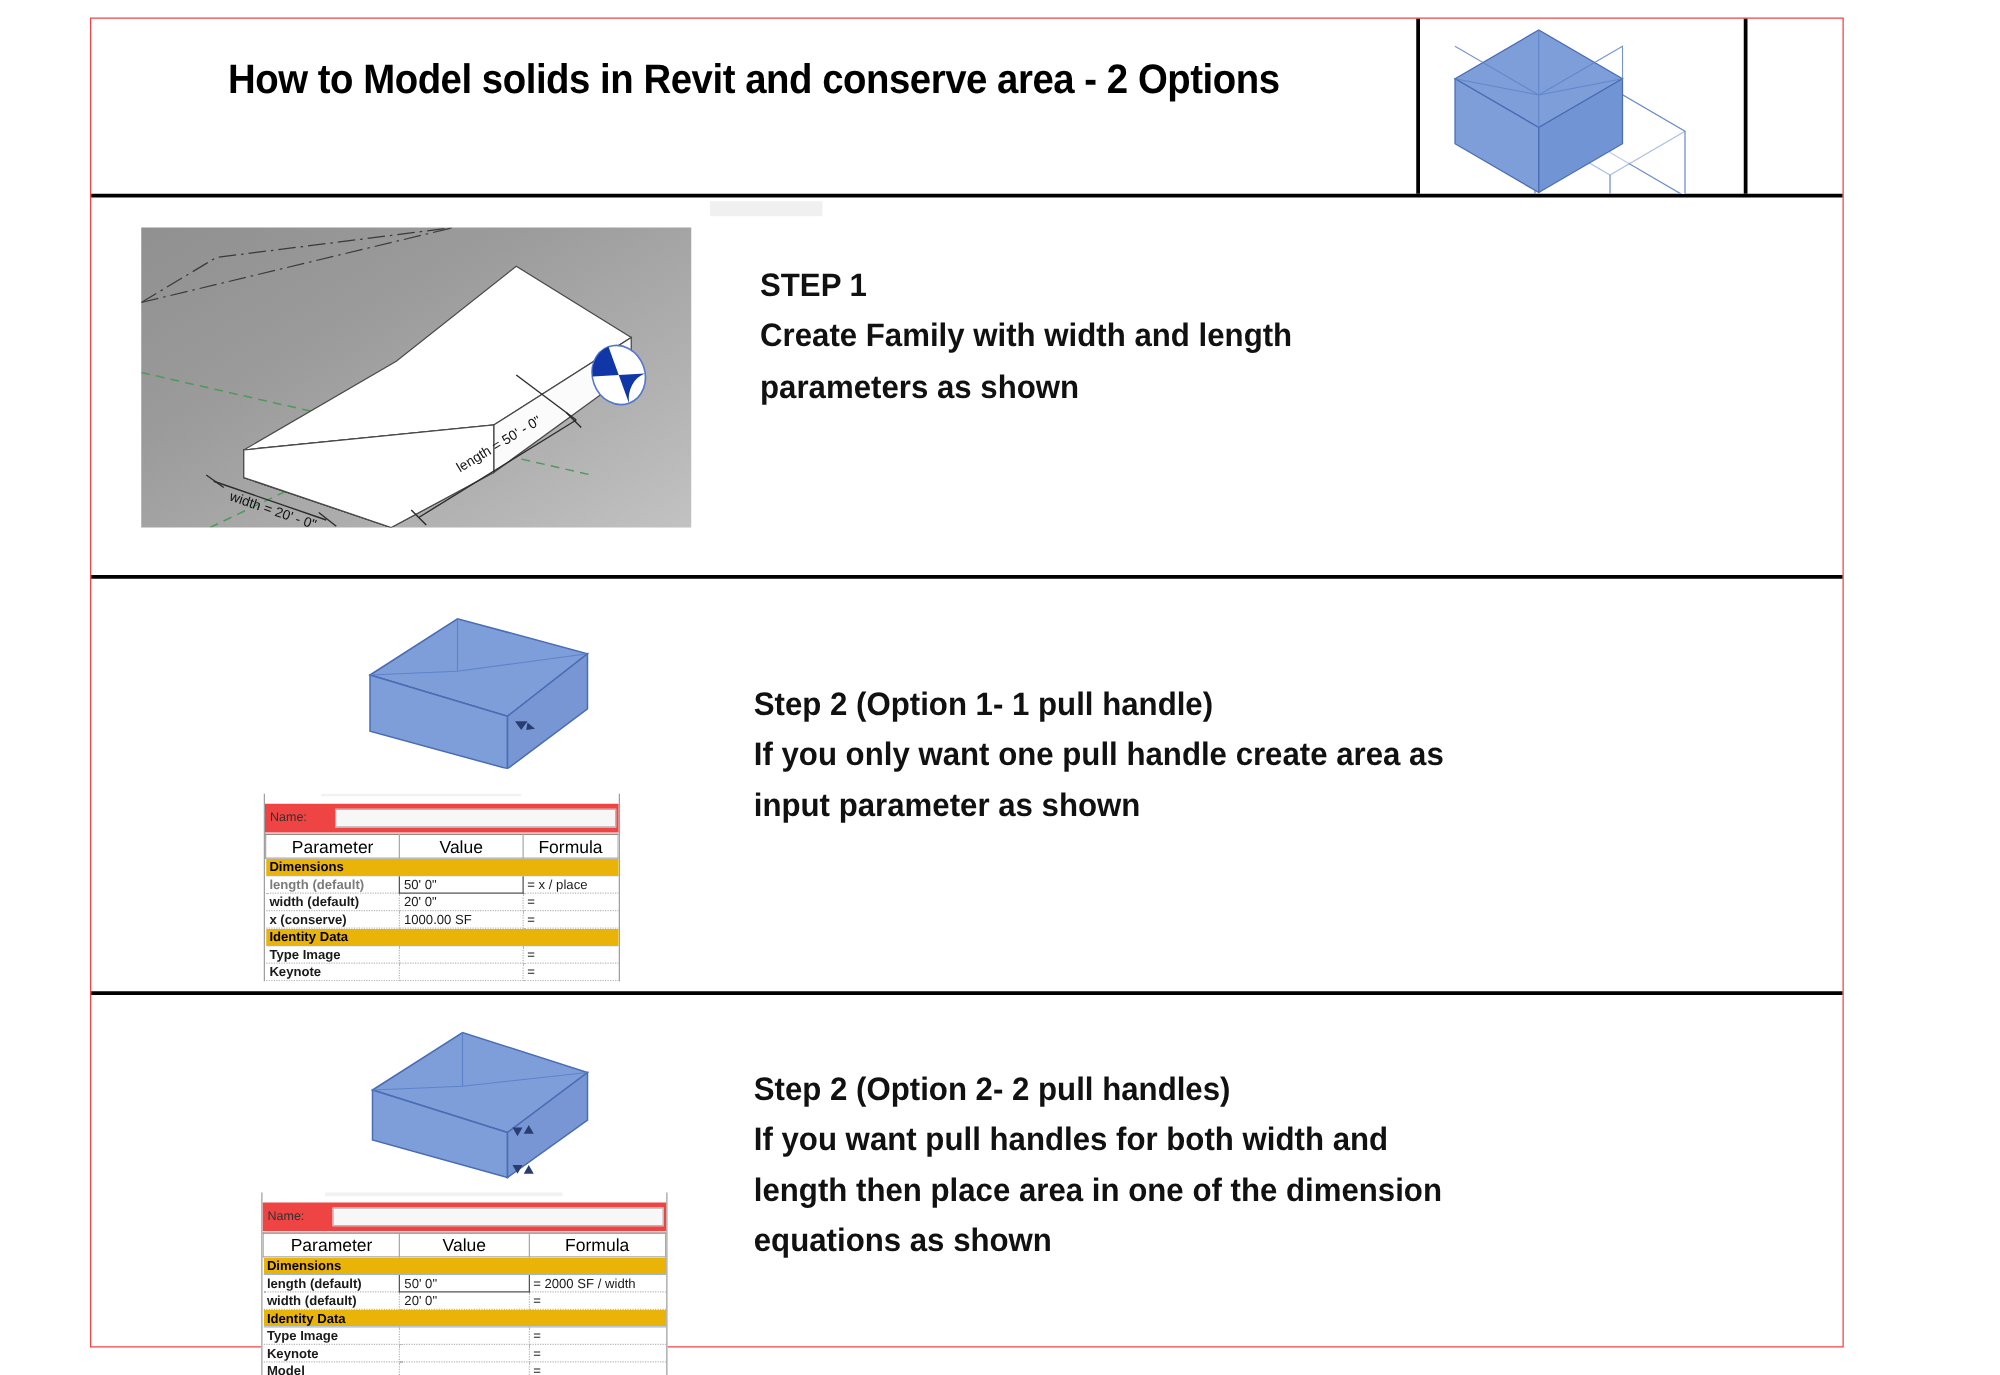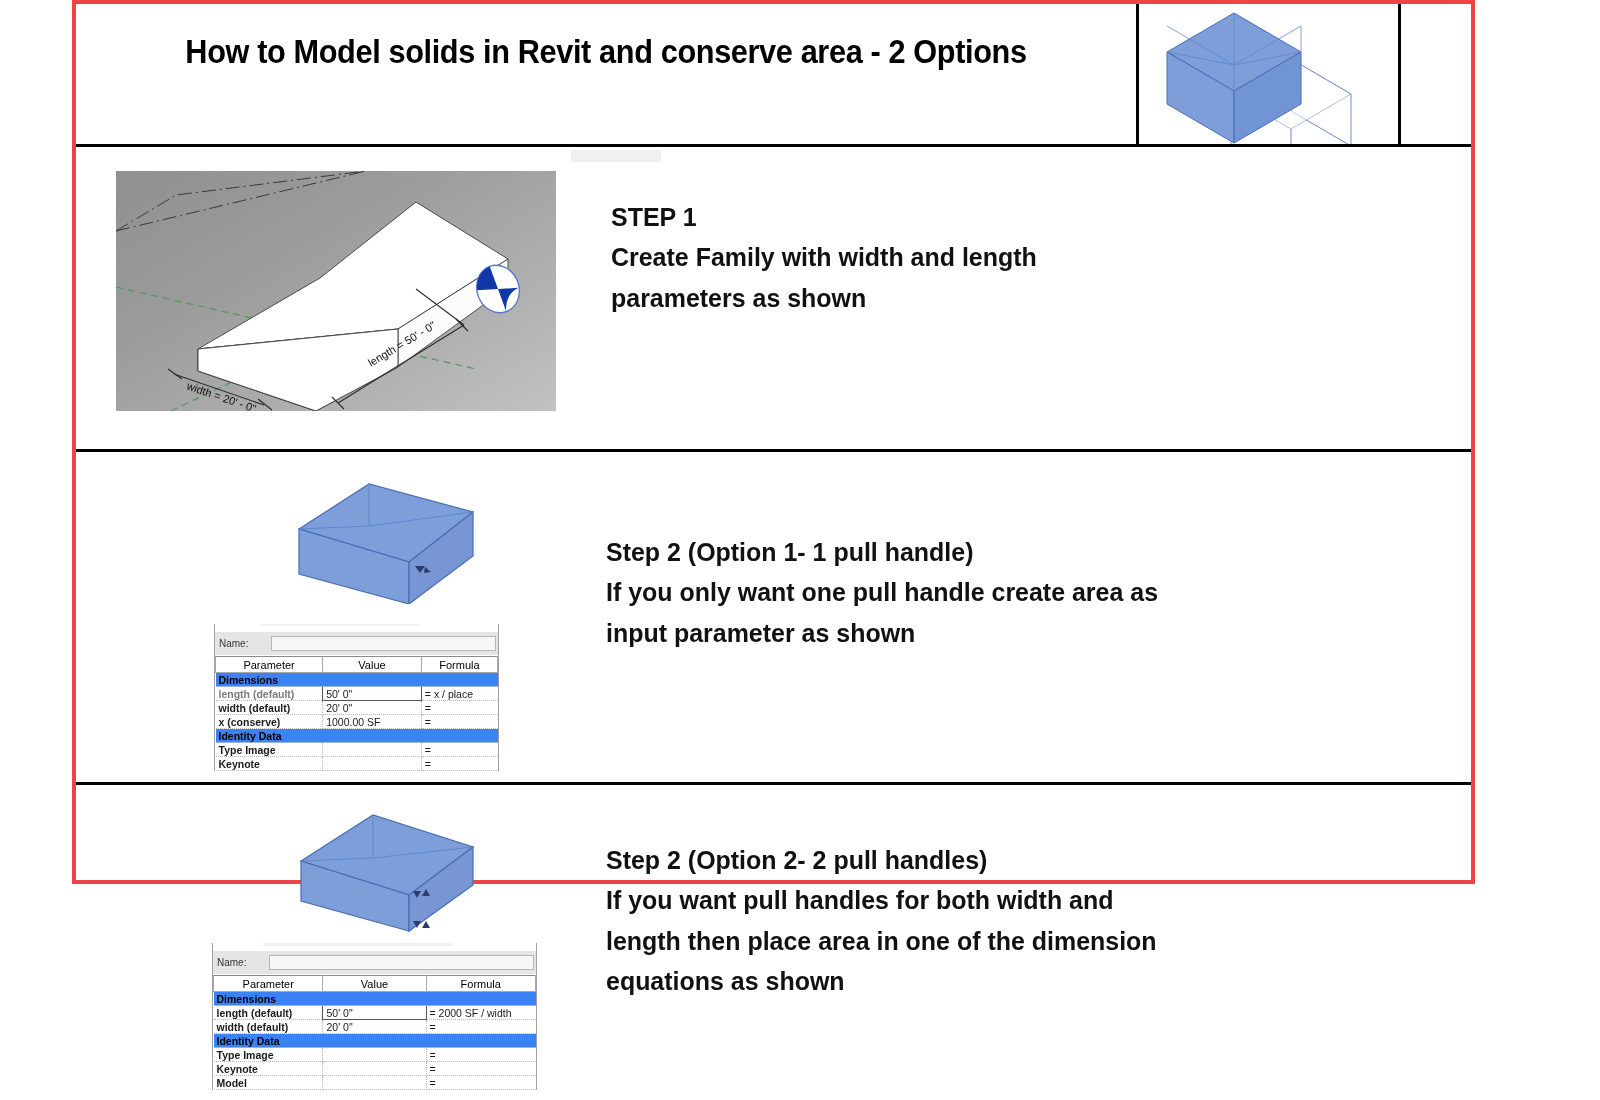--- a/index.html
+++ b/index.html
@@ -5,23 +5,23 @@
   * { box-sizing: border-box; }
   html, body {
     margin: 0; padding: 0;
     width: 1600px; height: 1100px;
     background: #ffffff;
     font-family: "Liberation Sans", sans-serif;
     overflow: hidden;
   }
   #sheet {
     position: absolute;
-    left: 72px; top: 0;
-    width: 1403px; height: 884px;
-    border: 4px solid #ef4444;
+    left: 72px; top: 14px;
+    width: 1403px; height: 1064px;
+    border: 1px solid #ef4444;
     background: #fff;
   }
 
   
   #header-row {
     position: absolute; left: 0; top: 0;
     width: 100%; height: 143px;
     border-bottom: 3px solid #000;
     display: flex;
   }
@@ -88,21 +88,21 @@
   .dialog {
     position: absolute;
     background: #ffffff;
     font-family: "Liberation Sans", sans-serif;
     overflow: hidden;
   }
   .dlg-nameline {
     height: 24px;
     display: flex; align-items: center;
     padding-left: 4px;
-    background: #e5e5e5;
+    background: #ef4444;
     border-bottom: 1px solid #ffffff;
   }
   .dlg-nameline .lbl { font-size: 10px; color: #333; width: 52px; }
   .dlg-nameline .namebox {
     flex: 1; height: 15px;
     border: 1px solid #b6b6b6;
     background: #f7f7f7;
     margin-right: 2px;
   }
   table.params {
@@ -110,36 +110,36 @@
     width: 100%;
     table-layout: fixed;
     font-size: 10.5px;
     color: #1a1a1a;
   }
   table.params th {
     background: #ffffff;
     border: 1px solid #a9a9a9;
     border-top: 1px solid #8a8a8a;
     font-weight: normal;
-    font-size: 11px;
+    font-size: 14px;
     height: 16px;
     text-align: center;
     color: #000;
   }
   table.params td {
     height: 14px;
     border-bottom: 1px dotted #b9b9b9;
     padding: 0 3px;
     white-space: nowrap;
     overflow: hidden;
   }
   table.params td.pname { border-right: 1px dotted #b9b9b9; font-weight: bold; }
   table.params td.pval  { border-right: 1px dotted #b9b9b9; }
   table.params tr.group td {
-    background: #3b82f6;
+    background: #eab308;
     font-weight: bold;
     border-bottom: 1px solid #9eb6d6;
     border-right: none;
     color: #000;
   }
   table.params td.editbox {
     border: 1px solid #555;
     background: #fff;
   }
   table.params td.muted { color: #7b7b7b; }

